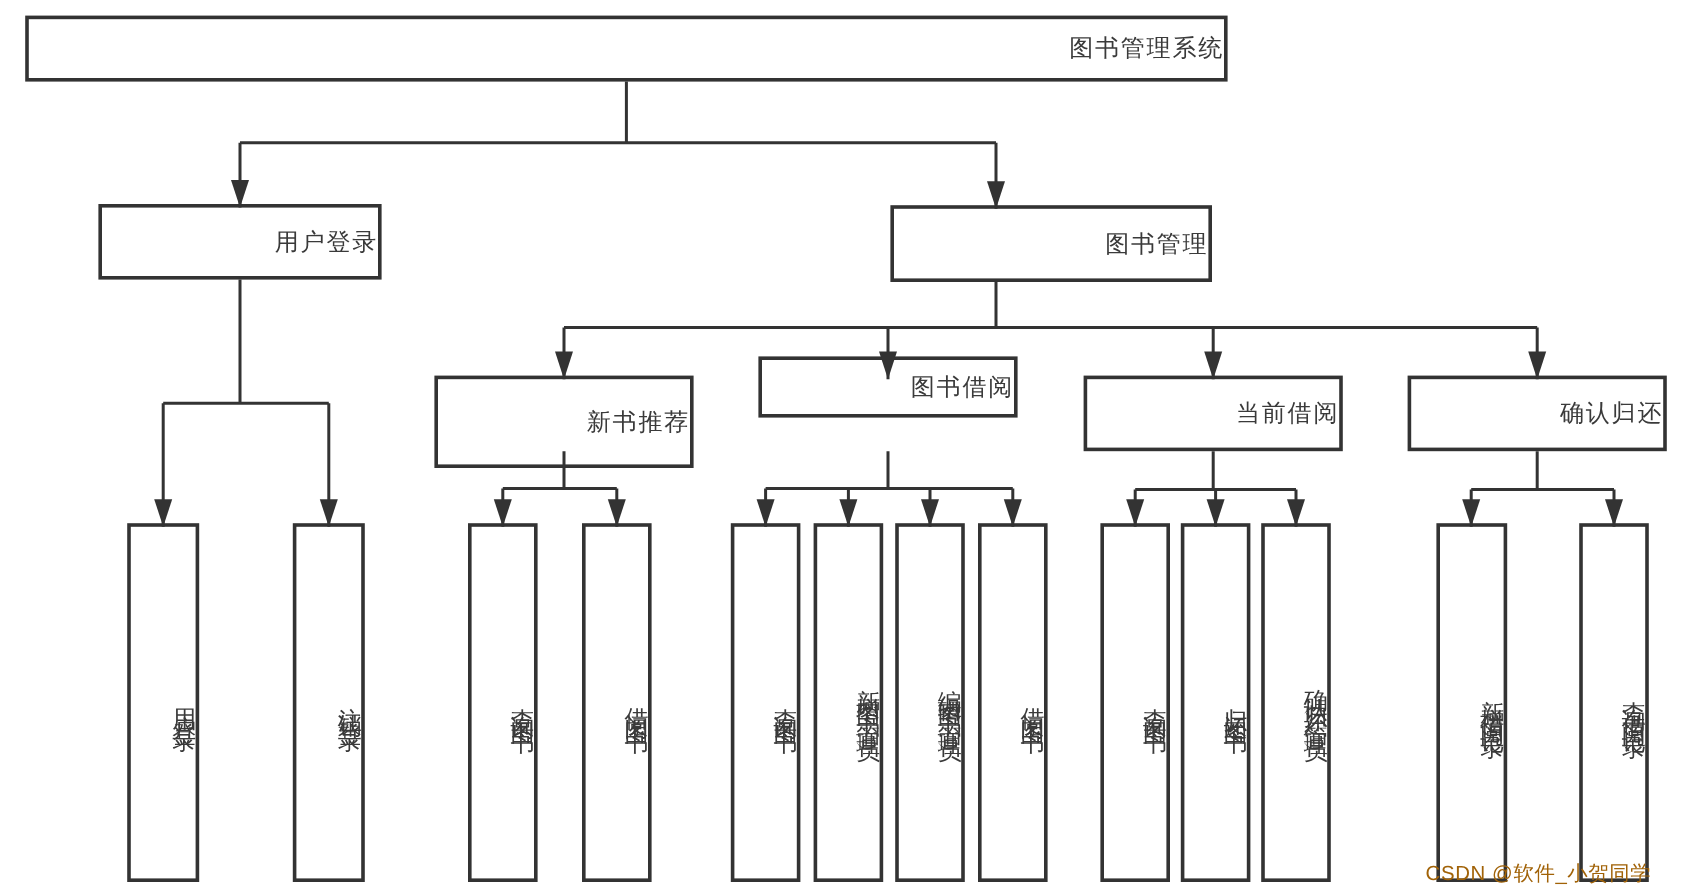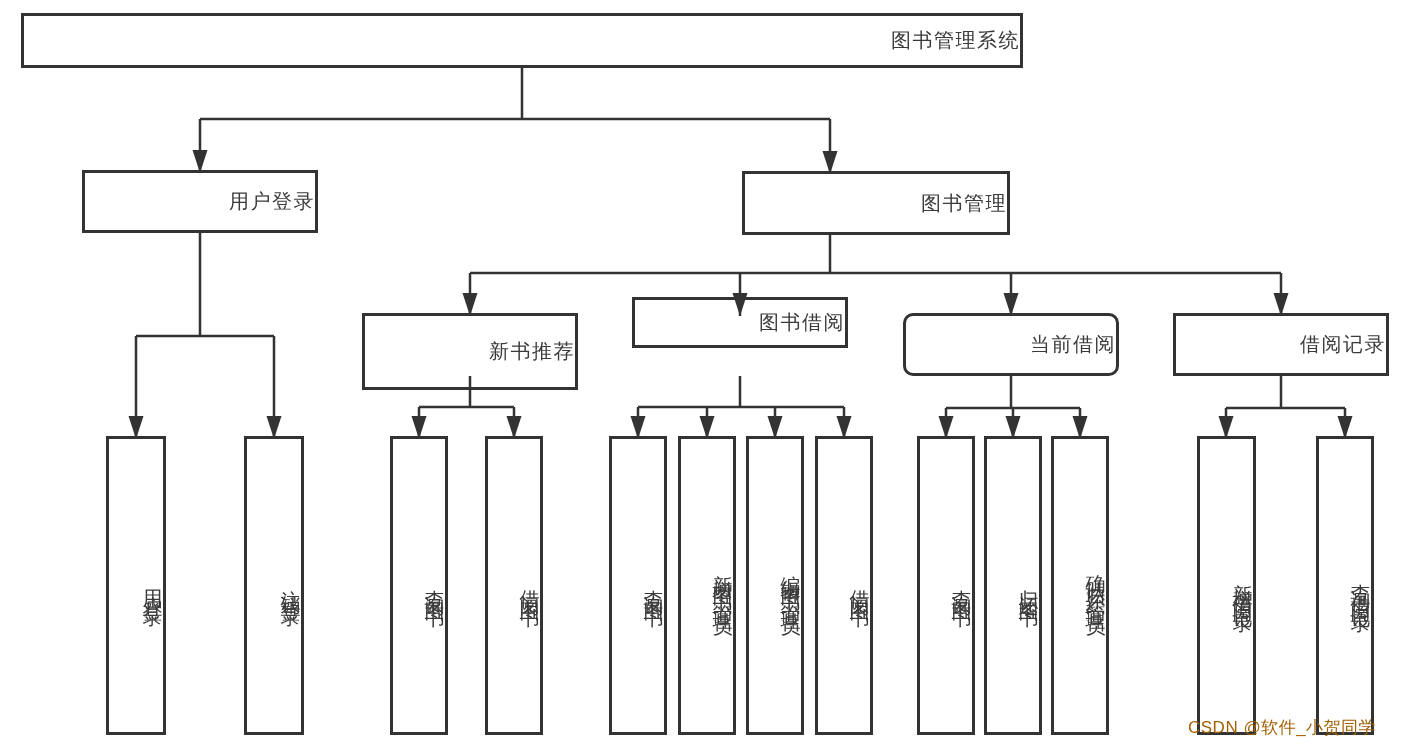--- a/index.html
+++ b/index.html
@@ -125,25 +125,25 @@
   <div class="node hnode" style="left:742px; top:171px; width:268px; height:64px;">
     <span class="lbl">图书管理</span>
   </div>
 
   <div class="node hnode" style="left:362px; top:313px; width:216px; height:77px;">
     <span class="lbl">新书推荐</span>
   </div>
   <div class="node hnode" style="left:632px; top:297px; width:216px; height:51px;">
     <span class="lbl">图书借阅</span>
   </div>
-  <div class="node hnode" style="left:903px; top:313px; width:216px; height:63px;border-radius:10px;">
+  <div class="node hnode" style="left:903px; top:313px; width:216px; height:63px;">
     <span class="lbl">当前借阅</span>
   </div>
   <div class="node hnode" style="left:1173px; top:313px; width:216px; height:63px;">
-    <span class="lbl">借阅记录</span>
+    <span class="lbl">确认归还</span>
   </div>
 
   <div class="node vnode" style="left:106px; top:436px; width:60px; height:299px;">
     <span class="lbl">用户登录</span>
   </div>
   <div class="node vnode" style="left:244px; top:436px; width:60px; height:299px;">
     <span class="lbl">注销登录</span>
   </div>
 
   <div class="node vnode" style="left:390px; top:436px; width:58px; height:299px;">

